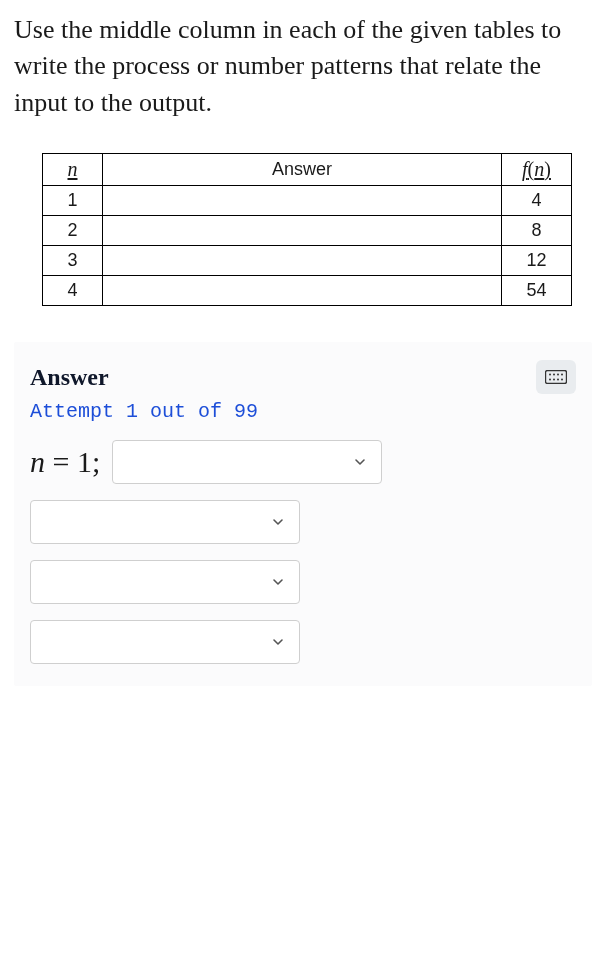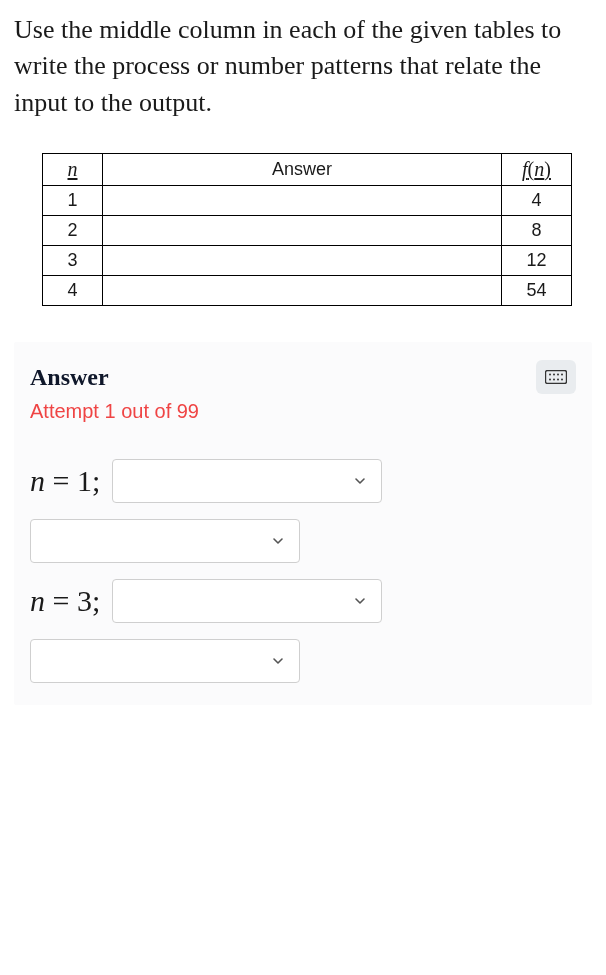--- a/index.html
+++ b/index.html
@@ -68,24 +68,24 @@
     height: 34px;
     background: #e9ecef;
     border-radius: 6px;
     display: flex;
     align-items: center;
     justify-content: center;
     cursor: pointer;
   }
   .keypad-btn svg { display: block; }
   .attempt {
-    font-family: Liberation Sans, sans-serif;
-    color: #ef4444;
+    font-family: Liberation Mono, monospace;
+    color: #1d4ed8;
     font-size: 20px;
-    margin-bottom: 36px;
+    margin-bottom: 17px;
   }
   .rows { display: flex; flex-direction: column; gap: 16px; }
   .row {
     display: flex;
     align-items: center;
     gap: 12px;
   }
   .math {
     font-family: 'Times New Roman', serif;
     font-size: 30px;
@@ -189,21 +189,20 @@
     <div class="row">
       <div class="select">
         <span class="chevron">
           <svg width="14" height="14" viewBox="0 0 14 14">
               <path d="M3 5l4 4 4-4" fill="none" stroke="#555" stroke-width="1.6" stroke-linecap="round" stroke-linejoin="round"></path>
             </svg>
         </span>
       </div>
     </div>
     <div class="row">
-      <div class="math"><span class="var">n</span><span> = </span><span>3;</span></div>
       <div class="select">
         <span class="chevron">
           <svg width="14" height="14" viewBox="0 0 14 14">
               <path d="M3 5l4 4 4-4" fill="none" stroke="#555" stroke-width="1.6" stroke-linecap="round" stroke-linejoin="round"></path>
             </svg>
         </span>
       </div>
     </div>
     <div class="row">
       <div class="select">

